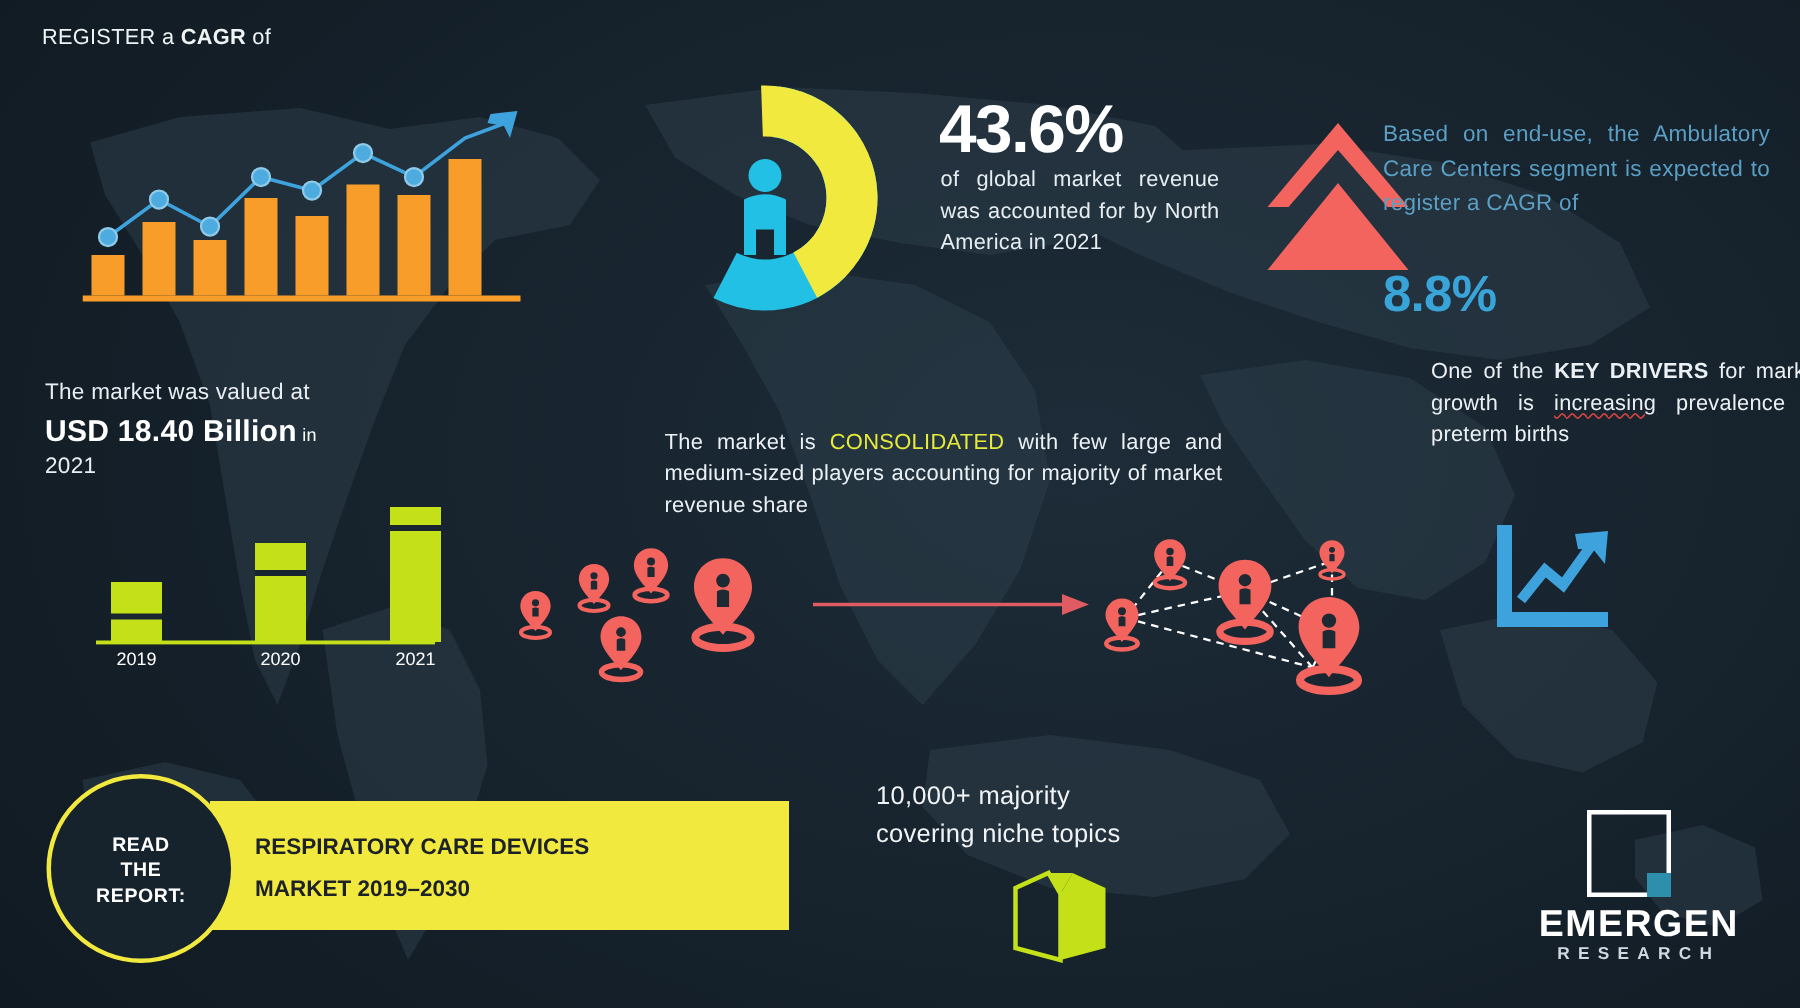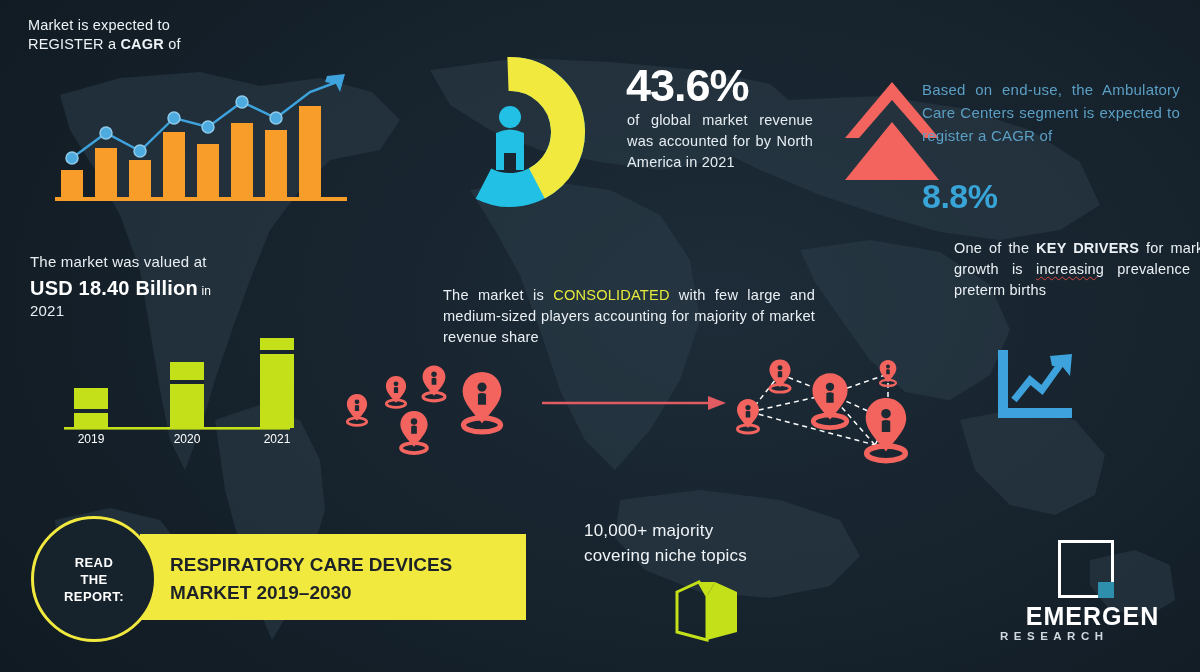--- a/index.html
+++ b/index.html
@@ -62,38 +62,38 @@
   #consolidated .hl{color:#e6ea3a;font-weight:normal;}
 
   
   #pins{position:absolute;left:330px;top:350px;width:600px;height:120px;}
 
   
   #chart-icon{position:absolute;left:992px;top:348px;width:86px;height:72px;}
 
   
   #report-banner{position:absolute;left:140px;top:534px;width:386px;height:86px;background:#f2e93f;}
-  #report-title{position:absolute;left:30px;top:17px;width:330px;font-size:19px;font-weight:bold;line-height:28px;color:#1d2229;}
+  #report-title{position:absolute;left:30px;top:17px;width:330px;font-size:15px;font-weight:bold;line-height:28px;color:#1d2229;}
   #report-circle{
     position:absolute;left:31px;top:516px;width:120px;height:120px;border-radius:50%;
     background:#16222c;border:3px solid #f2e93f;display:flex;align-items:center;justify-content:center;
   }
   #report-circle-label{font-size:13px;font-weight:bold;line-height:17px;color:#ffffff;text-align:center;letter-spacing:.4px;}
 
   
   #reports-count{left:584px;top:518px;width:240px;font-size:17px;line-height:25px;color:#f0f4f7;}
   #reports-count b{font-weight:normal;}
   #book{position:absolute;left:669px;top:578px;width:76px;height:66px;}
 
   
   #logo{position:absolute;left:1000px;top:540px;width:185px;height:105px;}
   #logo-square{position:absolute;left:58px;top:0px;width:56px;height:58px;box-sizing:border-box;border:3px solid #ffffff;}
   #logo-accent{position:absolute;left:98px;top:42px;width:16px;height:16px;background:#2e8fad;}
   #logo-name{position:absolute;left:0;top:62px;width:185px;text-align:center;font-size:25px;font-weight:bold;color:#ffffff;letter-spacing:1px;}
-  #logo-sub{position:absolute;left:0;top:90px;width:185px;font-size:11.5px;font-weight:bold;color:#cfd9df;letter-spacing:5.5px;}
+  #logo-sub{position:absolute;left:0;top:90px;width:185px;text-align:center;font-size:11.5px;font-weight:bold;color:#cfd9df;letter-spacing:5.5px;}
 </style>
 </head>
 <body>
 
 <div id="stage">
 
   <svg id="map" viewBox="0 0 1200 672" preserveAspectRatio="none">
     <path d="M60,95 L120,78 L200,72 L260,86 L320,78 L372,92 L400,120 L380,150 L330,160 L300,190 L270,230 L250,280 L232,330 L215,380 L200,430 L185,470 L170,440 L160,390 L150,330 L140,270 L120,215 L95,170 L70,130 Z"></path>
     <path d="M215,420 L260,405 L300,420 L320,460 L325,510 L310,560 L290,610 L272,640 L255,600 L240,545 L225,490 Z"></path>
     <path d="M430,70 L520,58 L610,62 L700,70 L770,84 L800,110 L770,140 L720,160 L660,170 L600,162 L540,150 L490,130 L450,105 Z"></path>
@@ -101,21 +101,20 @@
     <path d="M700,120 L790,100 L880,96 L960,108 L1030,130 L1080,162 L1100,205 L1060,230 L1000,240 L940,232 L880,215 L820,195 L760,170 L715,148 Z"></path>
     <path d="M800,250 L870,240 L940,252 L990,285 L1010,330 L990,375 L950,400 L905,392 L870,360 L840,318 L815,282 Z"></path>
     <path d="M960,420 L1020,408 L1075,420 L1105,455 L1095,495 L1055,515 L1010,505 L975,470 Z"></path>
     <path d="M1090,560 L1135,550 L1170,565 L1175,600 L1145,618 L1108,608 L1090,585 Z"></path>
     <path d="M55,520 L110,508 L160,520 L185,552 L175,590 L135,608 L90,598 L60,566 Z"></path>
     <path d="M620,500 L700,490 L780,500 L840,520 L860,556 L830,586 L770,598 L700,592 L645,570 L615,538 Z"></path>
   </svg>
 
   <div id="cagr-block" class="txt">
     <div id="cagr-lines">
-      <div>Market is expected to</div>
       <div><span>REGISTER a </span><b>CAGR</b><span> of</span></div>
     </div>
   </div>
 
   <svg id="orange-chart" viewBox="0 0 310 135">
     <g>
       <rect x="6" y="100" width="22" height="27" fill="#f99d2a"></rect>
       <rect x="40" y="78" width="22" height="49" fill="#f99d2a"></rect>
       <rect x="74" y="90" width="22" height="37" fill="#f99d2a"></rect>
       <rect x="108" y="62" width="22" height="65" fill="#f99d2a"></rect>

